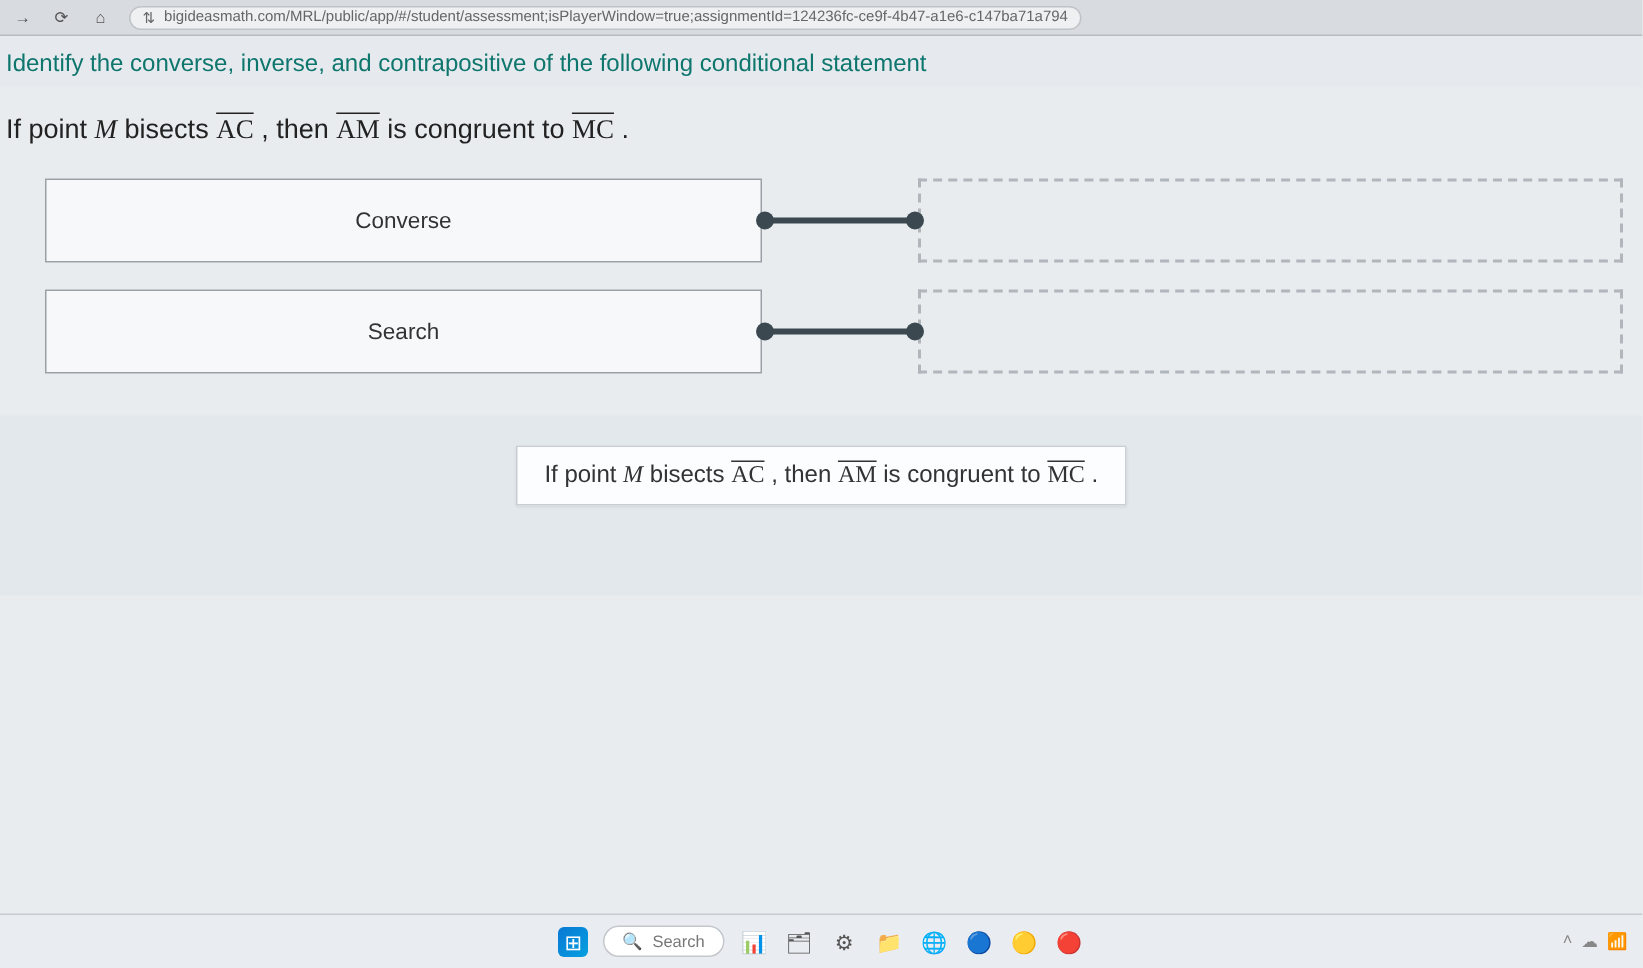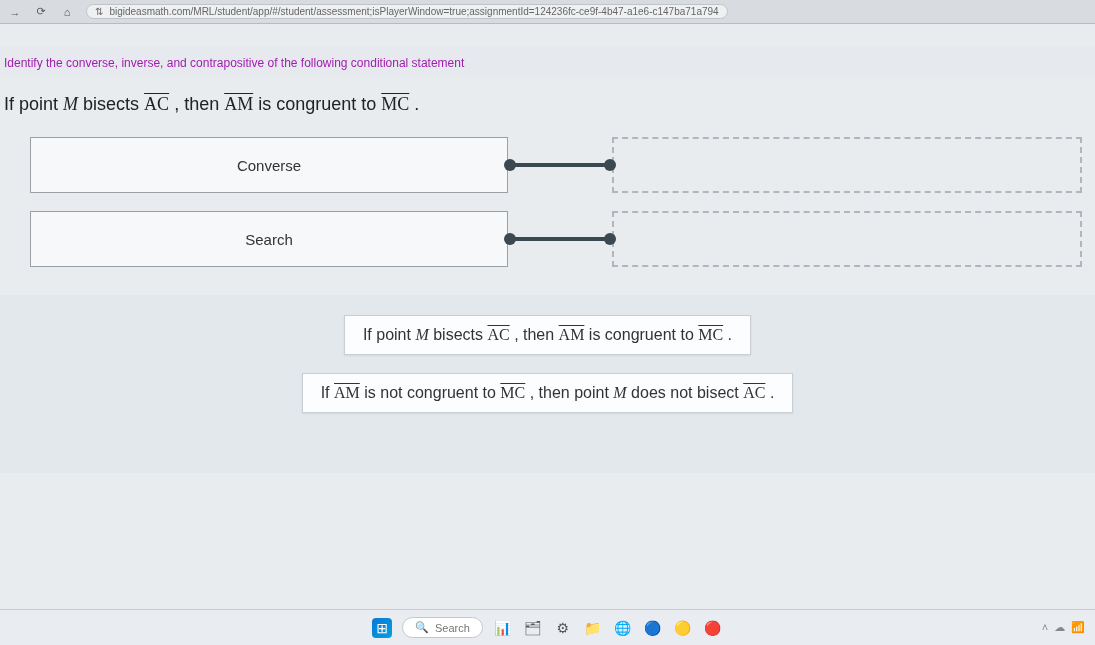--- a/index.html
+++ b/index.html
@@ -24,24 +24,23 @@
     border-bottom: 1px solid #b8bcc0;
   }
   .browser-bar .icon { width:14px; display:inline-flex; justify-content:center; color:#555; cursor:pointer; }
   .url-pill {
     display:flex; align-items:center; gap:6px;
     background:#eef0f2; border:1px solid #c0c4c8;
     padding:1px 8px; border-radius:10px; font-size:10px; color:#666;
   }
   .instruction {
     padding: 10px 4px 6px 4px;
-    font-size: 12px;
-    color: #a21caf;
+    font-size: 16px;
+    color: #0f766e;
     background: #e6eaee;
-    margin-top: 22px;
   }
   .statement {
     padding: 18px 4px 22px 4px;
     font-size: 18px;
     color: #222;
   }
   .over { text-decoration: overline; font-family: 'Times New Roman', serif; }
   .mi { font-style: italic; font-family: 'Times New Roman', serif; }
   .match-area {
     padding: 0 13px 10px 30px;
@@ -103,21 +102,21 @@
 </style>
 </head>
 <body>
 
 <div class="browser-bar">
   <span class="icon">→</span>
   <span class="icon">⟳</span>
   <span class="icon">⌂</span>
   <span class="url-pill">
     <span>⇅</span>
-    <span>bigideasmath.com/MRL/student/app/#/student/assessment;isPlayerWindow=true;assignmentId=124236fc-ce9f-4b47-a1e6-c147ba71a794</span>
+    <span>bigideasmath.com/MRL/public/app/#/student/assessment;isPlayerWindow=true;assignmentId=124236fc-ce9f-4b47-a1e6-c147ba71a794</span>
   </span>
 </div>
 
 <div class="instruction">Identify the converse, inverse, and contrapositive of the following conditional statement</div>
 
 <div class="statement">
   <span>If point </span>
   <span class="mi">M</span>
   <span> bisects </span>
   <span class="over">AC</span>
@@ -154,31 +153,20 @@
     <span class="over">AC</span>
     <span> , then </span>
     <span class="over">AM</span>
     <span> is congruent to </span>
     <span class="over">MC</span>
     <span> .</span>
   </div>
 
 
 
-  <div class="option">
-    <span>If </span>
-    <span class="over">AM</span>
-    <span> is not congruent to </span>
-    <span class="over">MC</span>
-    <span> , then point </span>
-    <span class="mi">M</span>
-    <span> does not bisect </span>
-    <span class="over">AC</span>
-    <span> .</span>
-  </div>
 
 </div>
 
 <div class="taskbar">
   <span class="tb-icon" style="background:linear-gradient(135deg,#0a78d4,#05a0e0);color:#fff;">⊞</span>
   <span class="search-box">
     <span>🔍</span>
     <span>Search</span>
   </span>
   <span class="tb-icon">📊</span>

